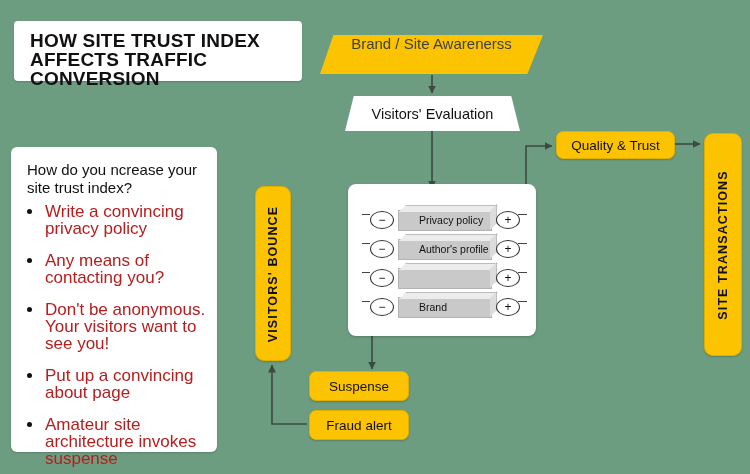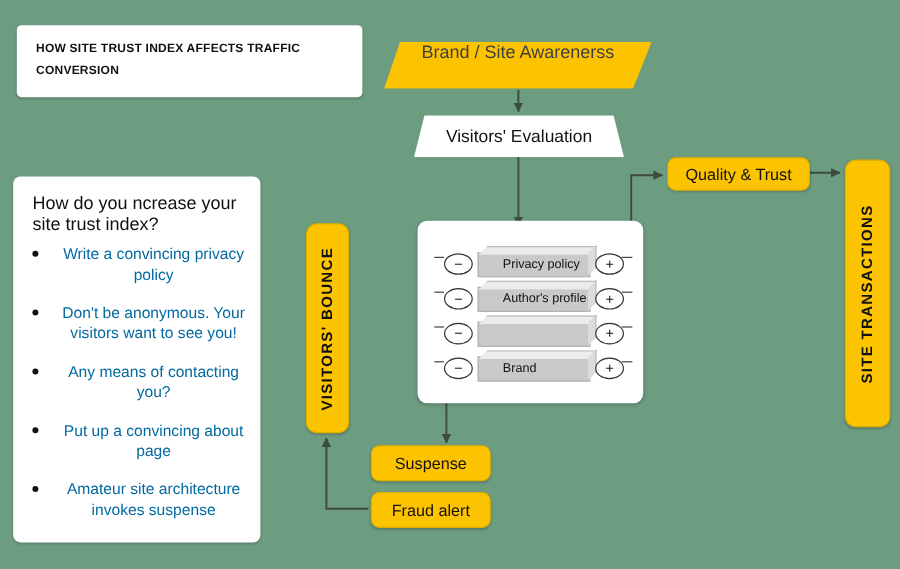--- a/index.html
+++ b/index.html
@@ -13,36 +13,36 @@
   #stage{position:absolute;inset:0;width:750px;height:474px;}
 
   
   .card{
     position:absolute;background:#ffffff;border-radius:4px;
     box-shadow:0 1px 2px rgba(0,0,0,.18);
   }
   #title-card{left:14px;top:21px;width:288px;height:60px;}
   #title-card .t{
     position:absolute;left:16px;top:10px;right:8px;
-    font-size:10px;font-weight:bold;color:#111;
+    font-size:19px;font-weight:bold;color:#111;
     line-height:19px;letter-spacing:.2px;
   }
 
   #tips-card{left:11px;top:147px;width:206px;height:305px;border-radius:6px;}
   #tips-head{
     position:absolute;left:16px;top:14px;right:12px;
     font-size:15px;font-weight:normal;color:#111;line-height:18px;
   }
   #tips-list{
     position:absolute;left:8px;top:56px;right:6px;
     margin:0;padding:0;list-style:none;
   }
   #tips-list li{
     position:relative;padding-left:26px;margin-bottom:15px;
-    font-size:13px;color:#0369a1;line-height:17px;text-align:center;
+    font-size:17px;color:#b91c1c;line-height:17px;
   }
   #tips-list li .bullet{
     position:absolute;left:8px;top:6px;width:5px;height:5px;
     border-radius:50%;background:#111;
   }
 
   
   .ybox{
     position:absolute;background:#fcc400;border:1px solid #e0ae00;
     border-radius:7px;display:flex;align-items:center;justify-content:center;
@@ -171,25 +171,25 @@
 
   <div class="card" id="tips-card">
     <div id="tips-head">How do you ncrease your site trust index?</div>
     <ul id="tips-list">
       <li>
         <span class="bullet"></span>
         <span>Write a convincing privacy policy</span>
       </li>
       <li>
         <span class="bullet"></span>
+        <span>Any means of contacting you?</span>
+      </li>
+      <li>
+        <span class="bullet"></span>
         <span>Don't be anonymous. Your visitors want to see you!</span>
-      </li>
-      <li>
-        <span class="bullet"></span>
-        <span>Any means of contacting you?</span>
       </li>
       <li>
         <span class="bullet"></span>
         <span>Put up a convincing about page</span>
       </li>
       <li>
         <span class="bullet"></span>
         <span>Amateur site architecture invokes suspense</span>
       </li>
     </ul>

